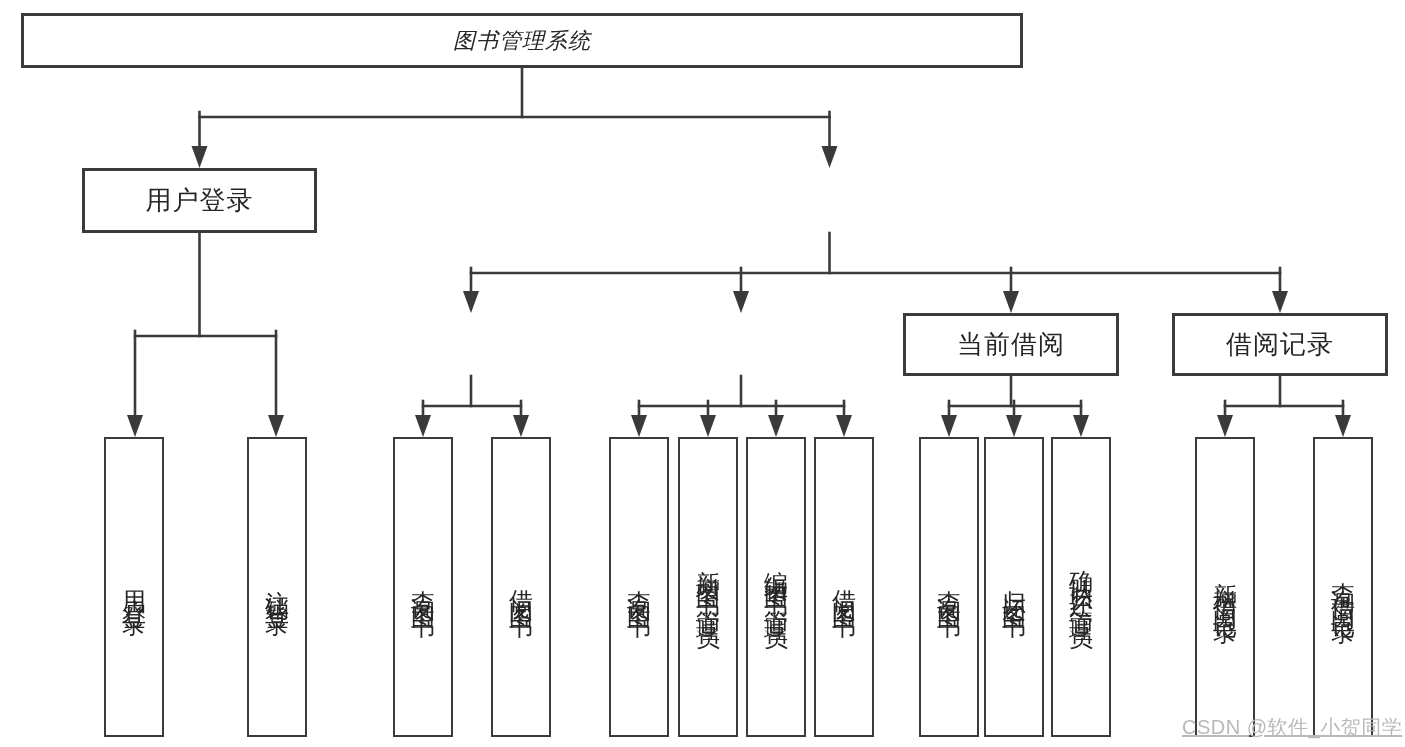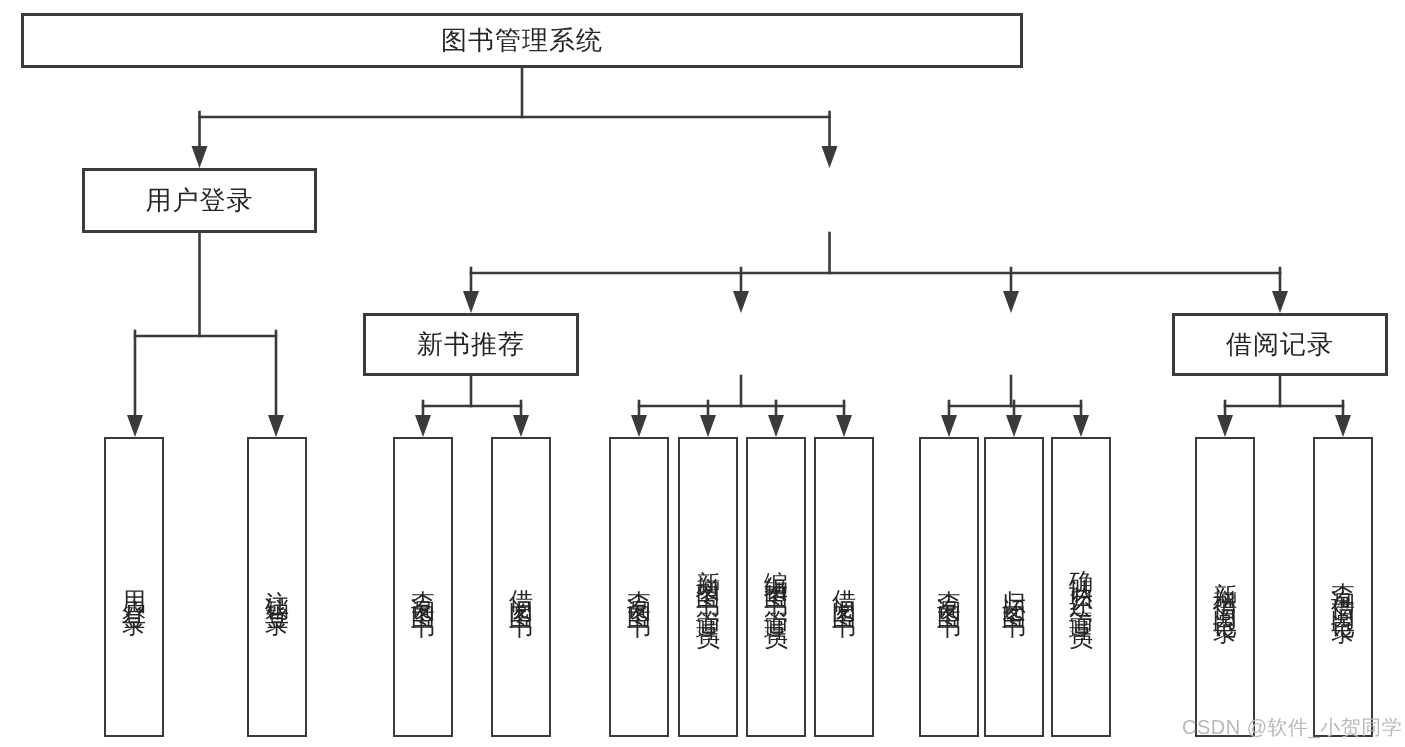--- a/index.html
+++ b/index.html
@@ -17,21 +17,21 @@
   .node{
     position:absolute;
     box-sizing:border-box;
     background:#ffffff;
     border:3px solid #3b3b3b;
     display:flex;align-items:center;justify-content:center;
     font-size:26px;
     letter-spacing:1px;
     white-space:nowrap;
   }
-  .node.root{font-size:26px;}
+  .node.root{font-size:22px;font-style:italic;}
   .vnode{
     position:absolute;
     box-sizing:border-box;
     top:437px;height:300px;width:60px;
     background:#ffffff;
     border:2px solid #3b3b3b;
     display:flex;align-items:center;justify-content:center;
     font-size:24px;
   }
   .vnode span{
@@ -41,20 +41,21 @@
     line-height:1;
   }
   .watermark{
     position:absolute;
     left:1182px;top:714px;width:220px;
     font-size:20px;
     color:#b9b9b9;
     text-align:right;
     white-space:nowrap;
     letter-spacing:0.5px;
+    text-decoration:underline;
   }
 </style>
 </head>
 <body>
 
 <div class="stage">
 
   <svg class="wires" viewBox="0 0 1405 747">
 
     <path class="wire" d="M522,68 V117"></path>
@@ -118,22 +119,22 @@
   </svg>
 
   <div class="node root" style="left:21px;top:13px;width:1002px;height:55px">
     <span>图书管理系统</span>
   </div>
 
   <div class="node" style="left:82px;top:168px;width:235px;height:65px">
     <span>用户登录</span>
   </div>
 
-  <div class="node" style="left:363px;top:313px;width:216px;height:63px">
-    <span>新书推荐</span>
+  <div class="node" style="left:903px;top:313px;width:216px;height:63px">
+    <span>当前借阅</span>
   </div>
   <div class="node" style="left:1172px;top:313px;width:216px;height:63px">
     <span>借阅记录</span>
   </div>
 
   <div class="vnode" style="left:104px">
     <span>用户登录</span>
   </div>
   <div class="vnode" style="left:247px">
     <span>注销登录</span>

